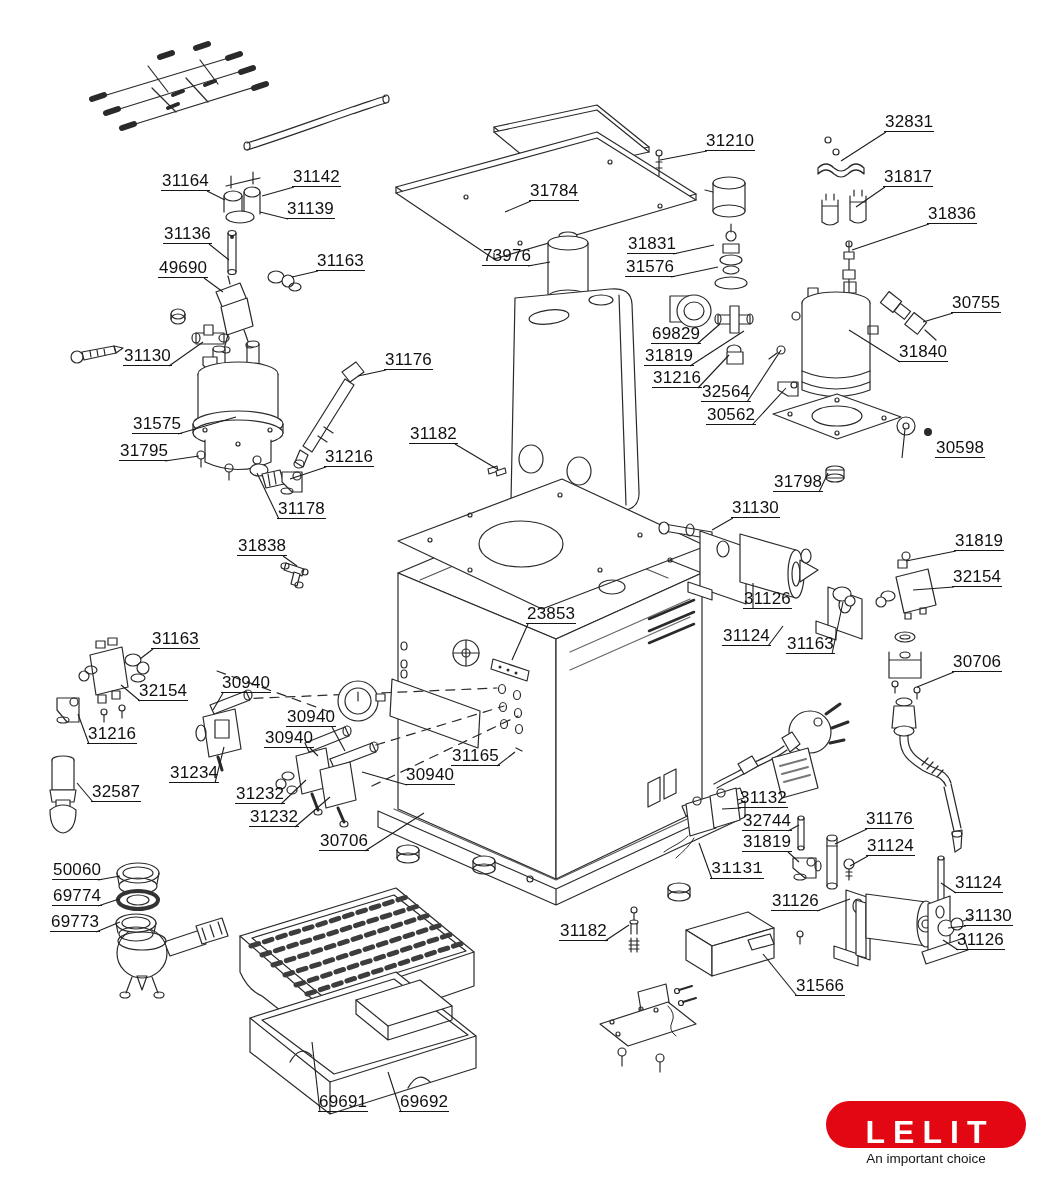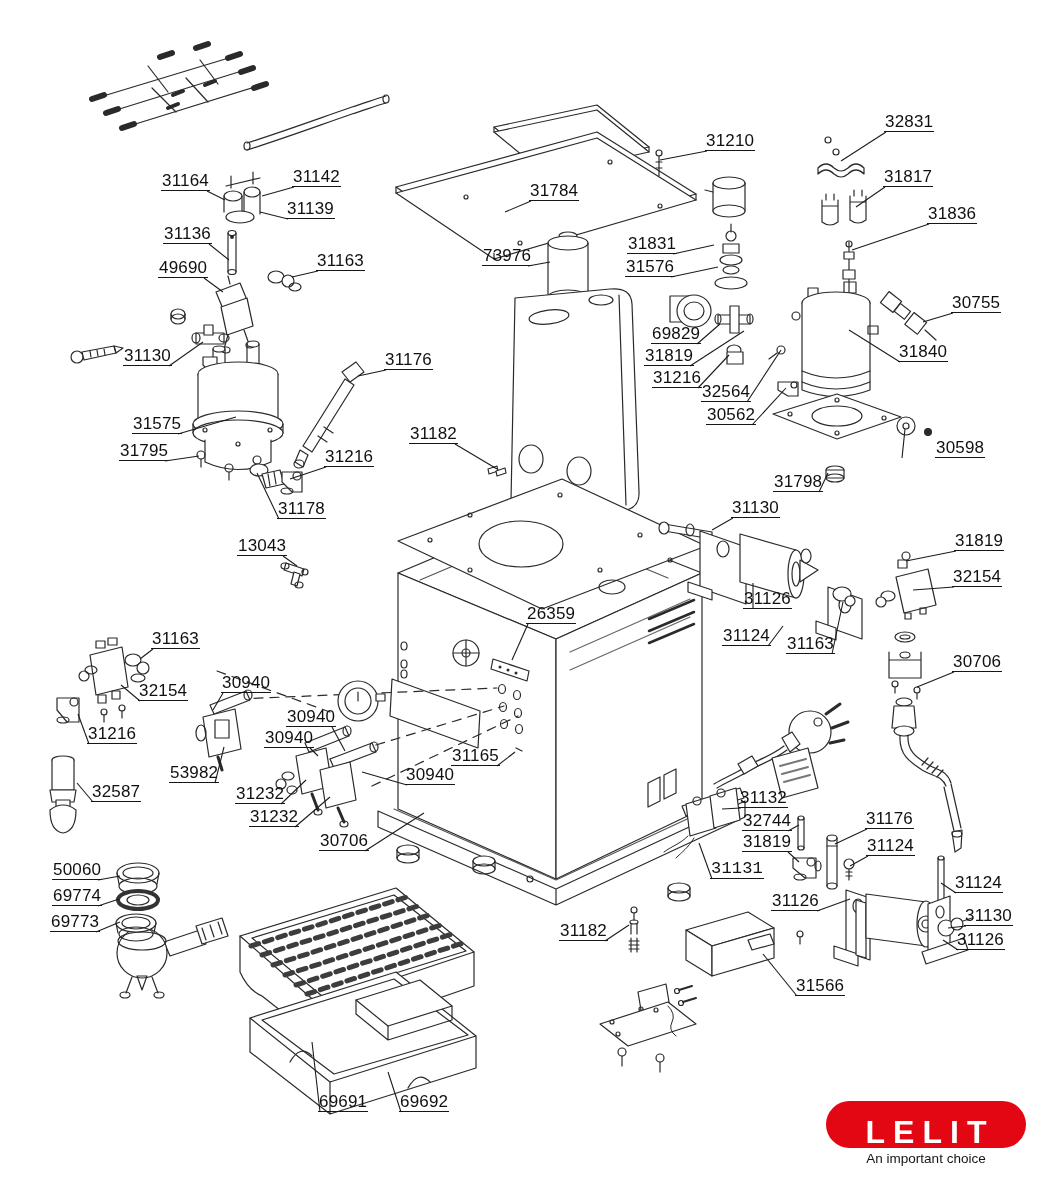--- a/index.html
+++ b/index.html
@@ -677,21 +677,21 @@
       <div class="part-label" style="left: 163px; top: 224px;">31136</div>
       <div class="part-label" style="left: 158px; top: 258px;">49690</div>
       <div class="part-label" style="left: 316px; top: 251px;">31163</div>
       <div class="part-label" style="left: 123px; top: 346px;">31130</div>
       <div class="part-label" style="left: 384px; top: 350px;">31176</div>
       <div class="part-label" style="left: 132px; top: 414px;">31575</div>
       <div class="part-label" style="left: 119px; top: 441px;">31795</div>
       <div class="part-label" style="left: 324px; top: 447px;">31216</div>
       <div class="part-label" style="left: 277px; top: 499px;">31178</div>
       <div class="part-label" style="left: 409px; top: 424px;">31182</div>
-      <div class="part-label" style="left: 237px; top: 536px;">13043</div>
+      <div class="part-label" style="left: 237px; top: 536px;">31838</div>
       <div class="part-label" style="left: 705px; top: 131px;">31210</div>
       <div class="part-label" style="left: 529px; top: 181px;">31784</div>
       <div class="part-label" style="left: 482px; top: 246px;">73976</div>
       <div class="part-label" style="left: 627px; top: 234px;">31831</div>
       <div class="part-label" style="left: 625px; top: 257px;">31576</div>
       <div class="part-label" style="left: 884px; top: 112px;">32831</div>
       <div class="part-label" style="left: 883px; top: 167px;">31817</div>
       <div class="part-label" style="left: 927px; top: 204px;">31836</div>
       <div class="part-label" style="left: 951px; top: 293px;">30755</div>
       <div class="part-label" style="left: 651px; top: 324px;">69829</div>
@@ -702,29 +702,29 @@
       <div class="part-label" style="left: 898px; top: 342px;">31840</div>
       <div class="part-label" style="left: 900px; top: 438px; margin-left: 35px;">30598</div>
       <div class="part-label" style="left: 773px; top: 472px;">31798</div>
       <div class="part-label" style="left: 731px; top: 498px;">31130</div>
       <div class="part-label" style="left: 743px; top: 589px;">31126</div>
       <div class="part-label" style="left: 722px; top: 626px;">31124</div>
       <div class="part-label" style="left: 786px; top: 634px;">31163</div>
       <div class="part-label" style="left: 954px; top: 531px;">31819</div>
       <div class="part-label" style="left: 952px; top: 567px;">32154</div>
       <div class="part-label" style="left: 952px; top: 652px;">30706</div>
-      <div class="part-label" style="left: 526px; top: 604px;">26359</div>
+      <div class="part-label" style="left: 526px; top: 604px;">23853</div>
       <div class="part-label" style="left: 151px; top: 629px;">31163</div>
       <div class="part-label" style="left: 138px; top: 681px;">32154</div>
       <div class="part-label" style="left: 87px; top: 724px;">31216</div>
       <div class="part-label" style="left: 91px; top: 782px;">32587</div>
       <div class="part-label" style="left: 221px; top: 673px;">30940</div>
       <div class="part-label" style="left: 286px; top: 707px;">30940</div>
       <div class="part-label" style="left: 264px; top: 728px;">30940</div>
-      <div class="part-label" style="left: 169px; top: 763px;">53982</div>
+      <div class="part-label" style="left: 169px; top: 763px;">31234</div>
       <div class="part-label" style="left: 235px; top: 784px;">31232</div>
       <div class="part-label" style="left: 249px; top: 807px;">31232</div>
       <div class="part-label" style="left: 405px; top: 765px;">30940</div>
       <div class="part-label" style="left: 451px; top: 746px;">31165</div>
       <div class="part-label" style="left: 319px; top: 831px;">30706</div>
       <div class="part-label" style="left: 710px; top: 859px; font-family: Liberation Mono, monospace;">31131</div>
       <div class="part-label" style="left: 739px; top: 788px;">31132</div>
       <div class="part-label" style="left: 742px; top: 811px;">32744</div>
       <div class="part-label" style="left: 742px; top: 832px;">31819</div>
       <div class="part-label" style="left: 865px; top: 809px;">31176</div>

